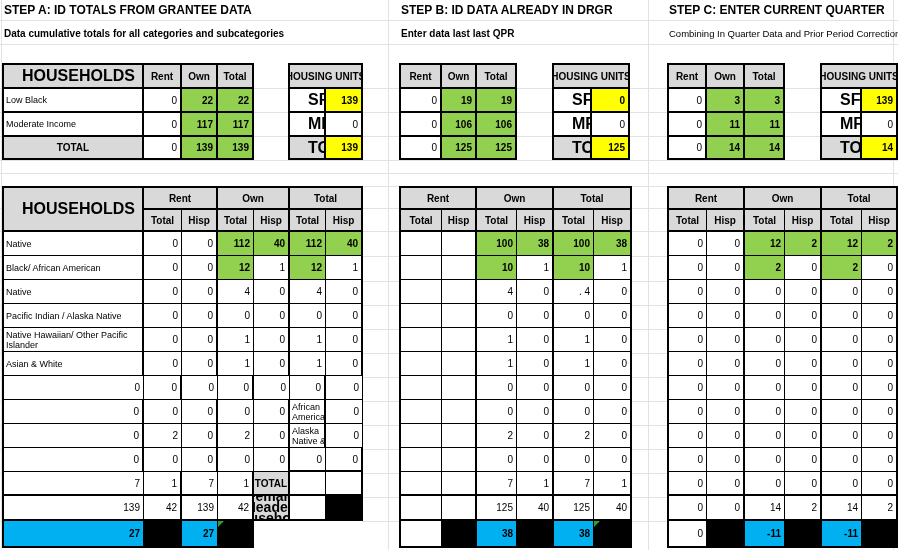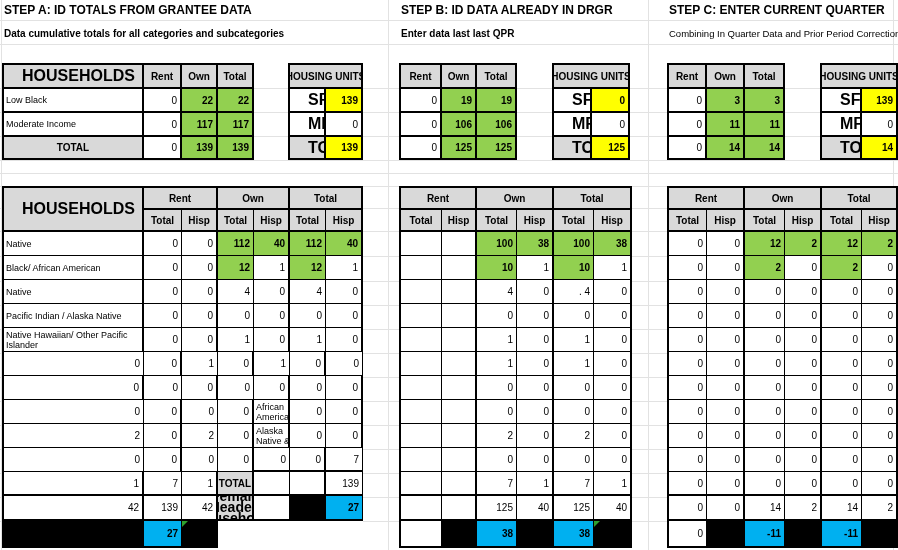--- a/index.html
+++ b/index.html
@@ -158,20 +158,21 @@
       <div class="c br2 num">0</div>
       <div class="c num">0</div>
       <div class="c br2 num">0</div>
       <div class="c rowlab br2">Native Hawaiian/ Other Pacific Islander</div>
       <div class="c num">0</div>
       <div class="c br2 num">0</div>
       <div class="c num">1</div>
       <div class="c br2 num">0</div>
       <div class="c num">1</div>
       <div class="c br2 num">0</div>
+      <div class="c rowlab br2">Asian &amp; White</div>
       <div class="c num">0</div>
       <div class="c br2 num">0</div>
       <div class="c num">1</div>
       <div class="c br2 num">0</div>
       <div class="c num">1</div>
       <div class="c br2 num">0</div>
       <div class="c num">0</div>
       <div class="c br2 num">0</div>
       <div class="c num">0</div>
       <div class="c br2 num">0</div>

